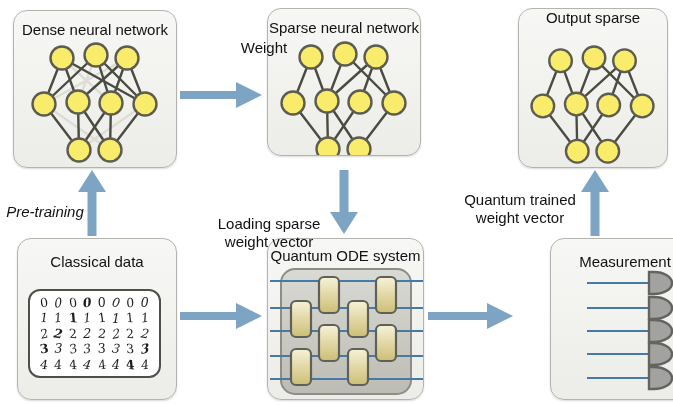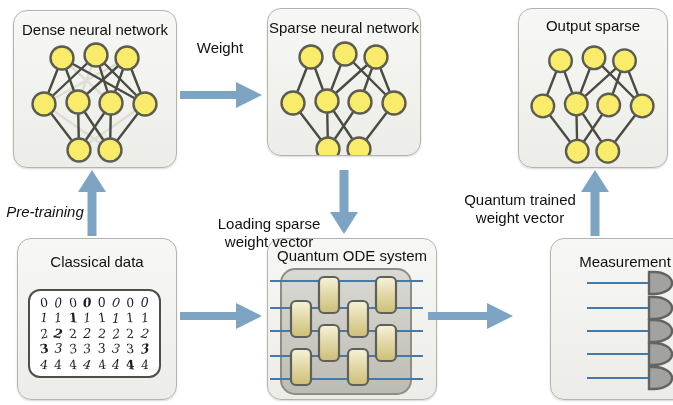--- a/index.html
+++ b/index.html
@@ -4,21 +4,21 @@
 <style>
   html,body{margin:0;padding:0;background:#ffffff;}
   .canvas{position:relative;width:673px;height:405px;background:#ffffff;overflow:hidden;
           font-family:"Liberation Sans",sans-serif;color:#111;}
   .panel{position:absolute;box-sizing:border-box;
          background:linear-gradient(180deg,#f7f7f5 0%,#ecece8 100%);
          border:1.5px solid #b4b4ae;border-radius:14px;
          box-shadow:0 1px 2px rgba(0,0,0,.15);overflow:hidden;}
   .panel-title{position:relative;z-index:2;text-align:center;font-size:15px;line-height:17px;
                margin-top:10px;color:#111;}
-  .panel-title.two-line{margin-top:8px;}
+  .panel-title.two-line{margin-top:0;}
   .nn{position:absolute;}
   .nn line.e{stroke:#4b4b42;stroke-width:2.4;stroke-linecap:round;}
   .nn line.p{stroke:#dddDD6;stroke-width:2.4;stroke-linecap:round;}
   .nn circle{fill:#f9ec6b;stroke:#5c5c50;stroke-width:2.4;}
   .flow-label{position:absolute;font-size:15px;line-height:17.5px;text-align:center;color:#111;}
   .arrow{position:absolute;}
   .arrow rect,.arrow polygon{fill:#7da5c3;}
   .qsvg,.msvg{position:absolute;left:0;top:0;z-index:1;}
   .wire{stroke:#4579a8;stroke-width:2.2;}
   .gate{fill:url(#gateGrad);stroke:#60605a;stroke-width:2.2;}
@@ -172,21 +172,21 @@
         <span class="digit-cell">4</span>
         <span class="digit-cell">4</span>
         <span class="digit-cell">4</span>
         <span class="digit-cell">4</span>
         <span class="digit-cell">4</span>
         <span class="digit-cell">4</span>
         <span class="digit-cell">4</span>
       </div>
   </div>
 
-  <div class="panel" style="left:267px;top:238px;width:170px;height:162px;">
+  <div class="panel" style="left:267px;top:238px;width:157px;height:162px;">
     <div class="panel-title" style="margin-top:8px;">Quantum ODE system</div>
     <svg class="qsvg" width="157" height="162" viewBox="0 0 157 162">
       <defs>
         <linearGradient id="gateGrad" x1="0" y1="0" x2="0" y2="1">
           <stop offset="0" stop-color="#f6f2d8"></stop>
             <stop offset="1" stop-color="#cdbe74"></stop>
         </linearGradient>
         <linearGradient id="panelGrad" x1="0" y1="0" x2="0" y2="1">
           <stop offset="0" stop-color="#dadad4"></stop>
             <stop offset="1" stop-color="#bcbcb4"></stop>
@@ -258,21 +258,21 @@
       <polygon points="56,1 82,14 56,27"></polygon>
   </svg>
 
   <svg class="arrow" style="left:428px;top:302px;" width="85" height="28" viewBox="0 0 85 28">
     <rect x="0" y="10" width="61" height="8"></rect>
       <polygon points="59,1 85,14 59,27"></polygon>
   </svg>
 
   <div class="flow-label" style="left:2px;top:203px;width:86px;font-style:italic;">Pre-training</div>
 
-  <div class="flow-label" style="left:178px;top:39px;width:84px;">
+  <div class="flow-label" style="left:178px;top:39px;width:84px;padding-left:44px;">
     <div>Weight</div>
   </div>
 
   <div class="flow-label" style="left:212px;top:191px;width:114px;margin-top:24px;">
     <div>Loading sparse</div>
     <div>weight vector</div>
   </div>
 
   <div class="flow-label" style="left:460px;top:191px;width:120px;">
     <div>Quantum trained</div>

